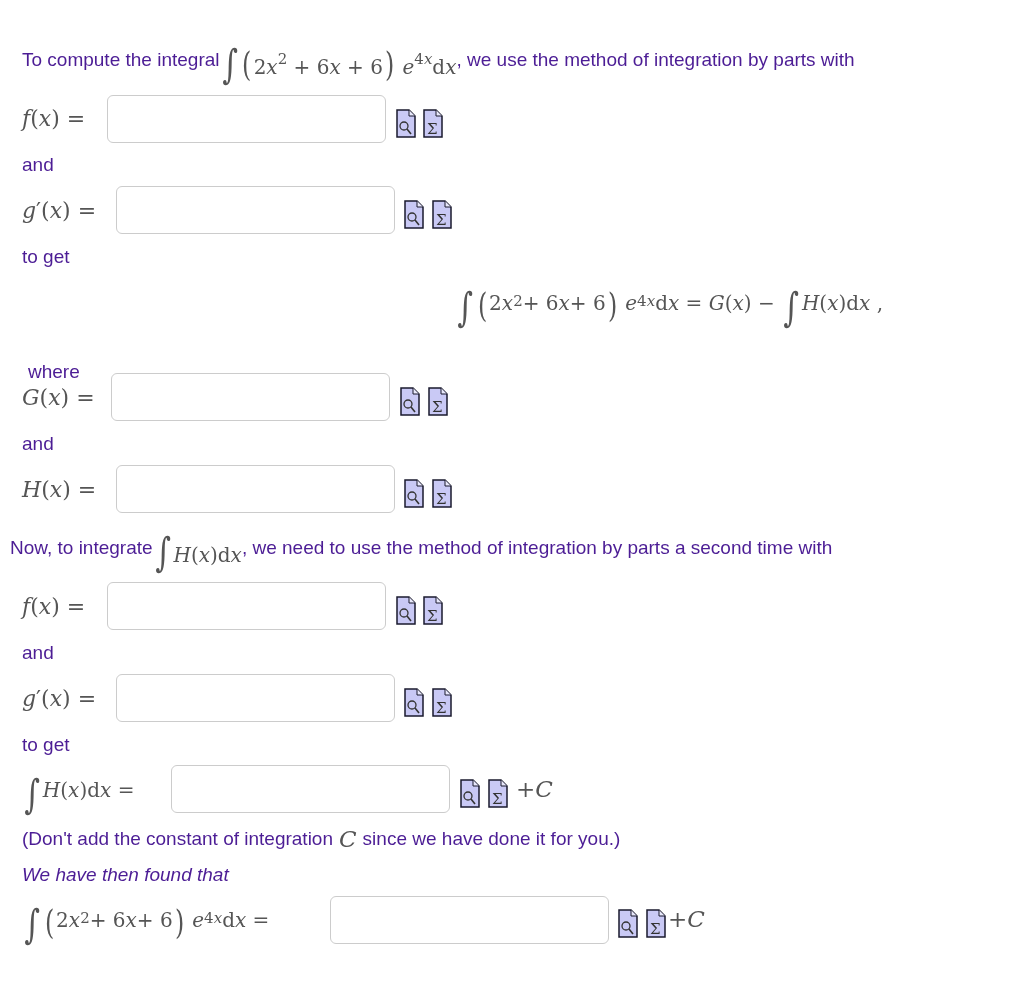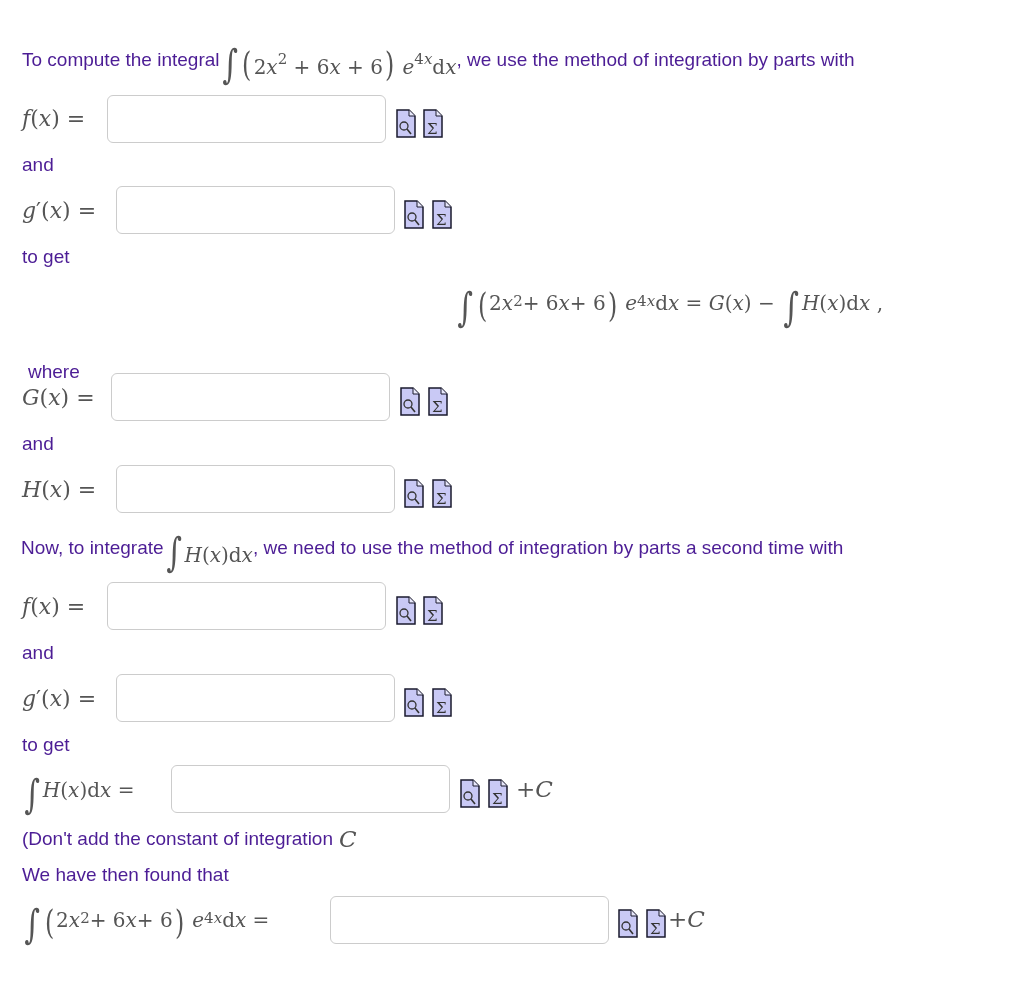--- a/index.html
+++ b/index.html
@@ -105,21 +105,21 @@
     <path d="M13 1 V7 H19" fill="#e8e8fb" stroke="#1a1a2e" stroke-width="1"></path>
     <circle cx="8" cy="17" r="4" fill="none" stroke="#333" stroke-width="1.3"></circle>
     <line x1="11" y1="20" x2="15" y2="25" stroke="#333" stroke-width="1.6"></line>
   </svg>
 <svg class="icon" style="left:432px; top:479px;" viewBox="0 0 20 29">
     <path d="M1 1 H13 L19 7 V28 H1 Z" fill="#c9c9f5" stroke="#1a1a2e" stroke-width="1.5"></path>
     <path d="M13 1 V7 H19" fill="#e8e8fb" stroke="#1a1a2e" stroke-width="1"></path>
     <text x="4" y="25" font-family="DejaVu Serif, serif" font-size="15" fill="#333">Σ</text>
   </svg>
 
-<div class="abs" style="left:21px; top:523px; height:50px; display:flex; align-items:center;text-align:right;">
+<div class="abs" style="left:10px; top:523px; height:50px; display:flex; align-items:center;text-align:right;">
   <span class="txt">Now, to integrate</span>
   <span class="math" style="font-size:20px; margin-left:0;"><span class="big-int">∫</span><span class="mi">H</span>(<span class="mi">x</span>)d<span class="mi">x</span></span>
   <span class="txt">, we need to use the method of integration by parts a second time with</span>
 </div>
 
 <div class="abs math" style="left:22px; top:594px; font-size:22px;">
   <span class="mi">f</span>(<span class="mi">x</span>) =
 </div>
 <input class="inp" type="text" style="left: 107px; top: 582px;" value="">
 <svg class="icon" style="left:396px; top:596px;" viewBox="0 0 20 29">
@@ -167,23 +167,24 @@
 <svg class="icon" style="left:488px; top:779px;" viewBox="0 0 20 29">
     <path d="M1 1 H13 L19 7 V28 H1 Z" fill="#c9c9f5" stroke="#1a1a2e" stroke-width="1.5"></path>
     <path d="M13 1 V7 H19" fill="#e8e8fb" stroke="#1a1a2e" stroke-width="1"></path>
     <text x="4" y="25" font-family="DejaVu Serif, serif" font-size="15" fill="#333">Σ</text>
   </svg>
 <div class="abs plusc" style="left:516px; top:776px;">+<span class="mi">C</span></div>
 
 <div class="abs" style="left:22px; top:826px; display:flex; align-items:center;">
   <span class="txt">(Don't add the constant of integration</span>
   <span class="math mi" style="font-size:23px; margin:0 6px;">C</span>
+  <span class="txt">since we have done it for you.)</span>
 </div>
 
-<div class="abs txt" style="left:22px; top:864px;">We have then found that</div>
+<div class="abs txt" style="left:22px; top:864px;font-style:italic;">We have then found that</div>
 
 <div class="abs math" style="left:22px; top:896px; font-size:20px; height:48px; display:flex; align-items:center;">
   <span class="big-int">∫</span><span class="paren">(</span>2<span class="mi">x</span><sup>2</sup> + 6<span class="mi">x</span> + 6<span class="paren">)</span>&nbsp;<span class="mi">e</span><sup>4<span class="mi">x</span></sup>d<span class="mi">x</span>&nbsp;=
 </div>
 <input class="inp" type="text" style="left: 330px; top: 896px;" value="">
 <svg class="icon" style="left:618px; top:909px;" viewBox="0 0 20 29">
     <path d="M1 1 H13 L19 7 V28 H1 Z" fill="#c9c9f5" stroke="#1a1a2e" stroke-width="1.5"></path>
     <path d="M13 1 V7 H19" fill="#e8e8fb" stroke="#1a1a2e" stroke-width="1"></path>
     <circle cx="8" cy="17" r="4" fill="none" stroke="#333" stroke-width="1.3"></circle>
     <line x1="11" y1="20" x2="15" y2="25" stroke="#333" stroke-width="1.6"></line>

